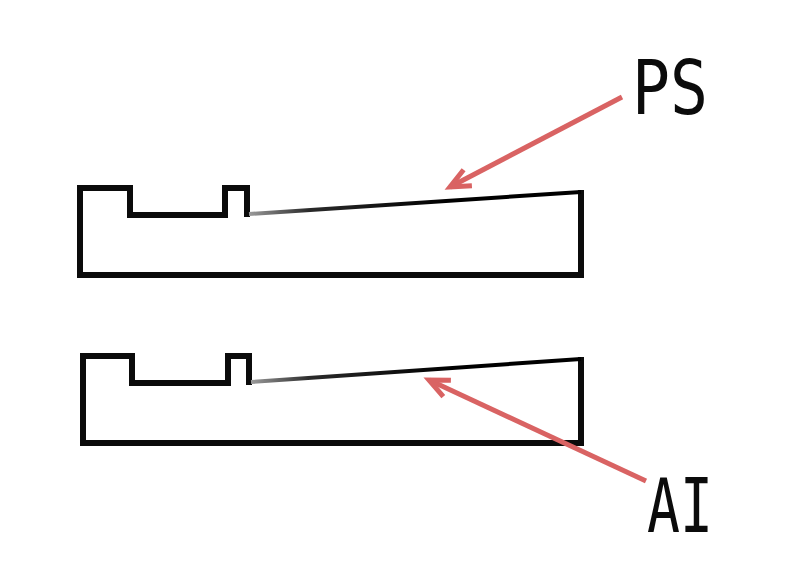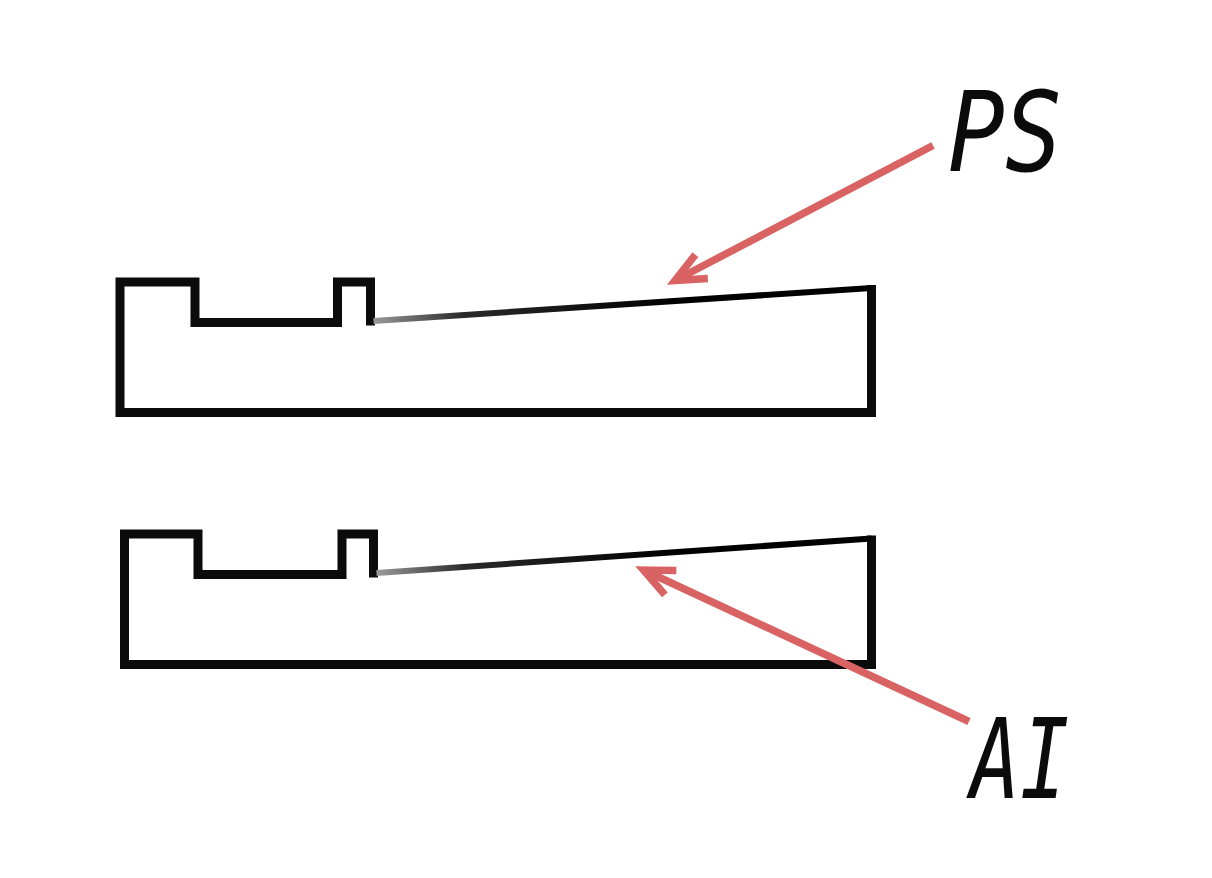--- a/index.html
+++ b/index.html
@@ -6,21 +6,20 @@
     margin: 0;
     padding: 0;
     background: #ffffff;
   }
   .canvas {
     position: relative;
     width: 808px;
     height: 585px;
     background: #ffffff;
     overflow: hidden;
-    font-style: italic;
   }
   svg text.label {
     font-family: "DejaVu Sans Mono", "Liberation Sans", monospace, sans-serif;
     font-weight: 400;
   }
 </style>
 </head>
 <body>
 
 <div class="canvas">

